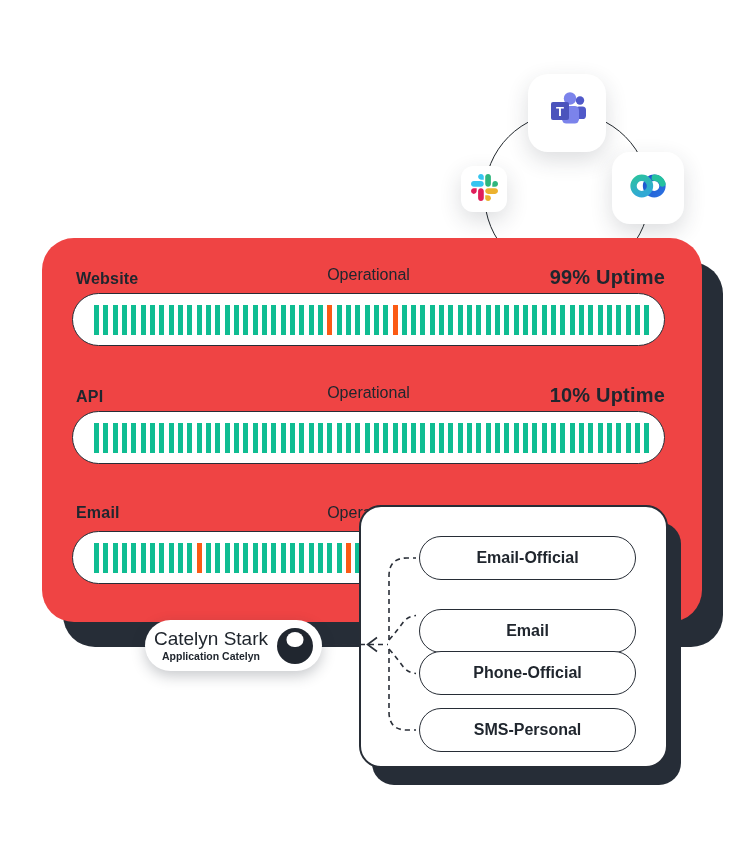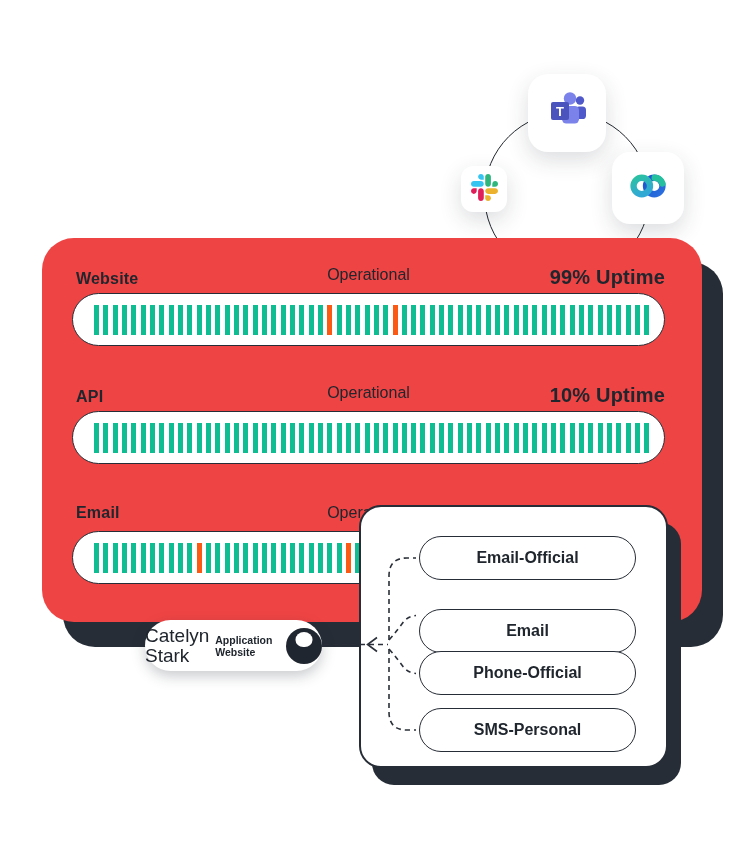--- a/index.html
+++ b/index.html
@@ -62,21 +62,21 @@
   .channel-pill.c2{top:144px;}
   .channel-pill.c3{top:201px;}
   
   .connector{position:absolute;left:0;top:0;width:750px;height:851px;z-index:7;pointer-events:none;}
   
   .contact{
     position:absolute;left:145px;top:620px;width:177px;height:51px;border-radius:26px;background:#fff;
     box-shadow:0 5px 14px rgba(35,42,56,.25);z-index:8;display:flex;align-items:center;
     justify-content:center;gap:9px;cursor:pointer;
   }
-  .contact-text{display:flex;flex-direction:row;align-items:center;line-height:1.05;}
+  .contact-text{display:flex;flex-direction:column;align-items:center;line-height:1.05;}
   .contact-name{font-size:19px;font-weight:400;color:var(--ink);}
   .contact-role{font-size:10.5px;font-weight:600;color:var(--ink);margin-top:2px;}
   .avatar{position:relative;flex:none;width:36px;height:36px;border-radius:50%;background:#20262f;}
   .avatar-face{
     position:absolute;left:50%;top:4px;transform:translateX(-50%);
     width:17px;height:15px;background:#fff;border-radius:50% 50% 46% 46%;
   }
 </style>
 </head>
 <body>
@@ -363,20 +363,20 @@
       <path stroke-dasharray="5 4" d="M389,640 L389,576 Q389,558 407,558 L416,558"></path>
       <path stroke-dasharray="5 4" d="M389,640 C395,633 399,628 403,622.5 Q408,616 416,615.5"></path>
       <path stroke-dasharray="5 4" d="M389,649 C395,656 399,661 403,666.5 Q408,673 416,673.5"></path>
       <path stroke-dasharray="5 4" d="M389,649 L389,712 Q389,730 407,730 L416,730"></path>
     </g>
   </svg>
 
   <div class="contact">
     <div class="contact-text">
       <span class="contact-name">Catelyn Stark</span>
-      <span class="contact-role">Application Website</span>
+      <span class="contact-role">Application Catelyn</span>
     </div>
     <div class="avatar">
       <span class="avatar-face"></span>
     </div>
   </div>
 
 </div>
 
 </body></html>

